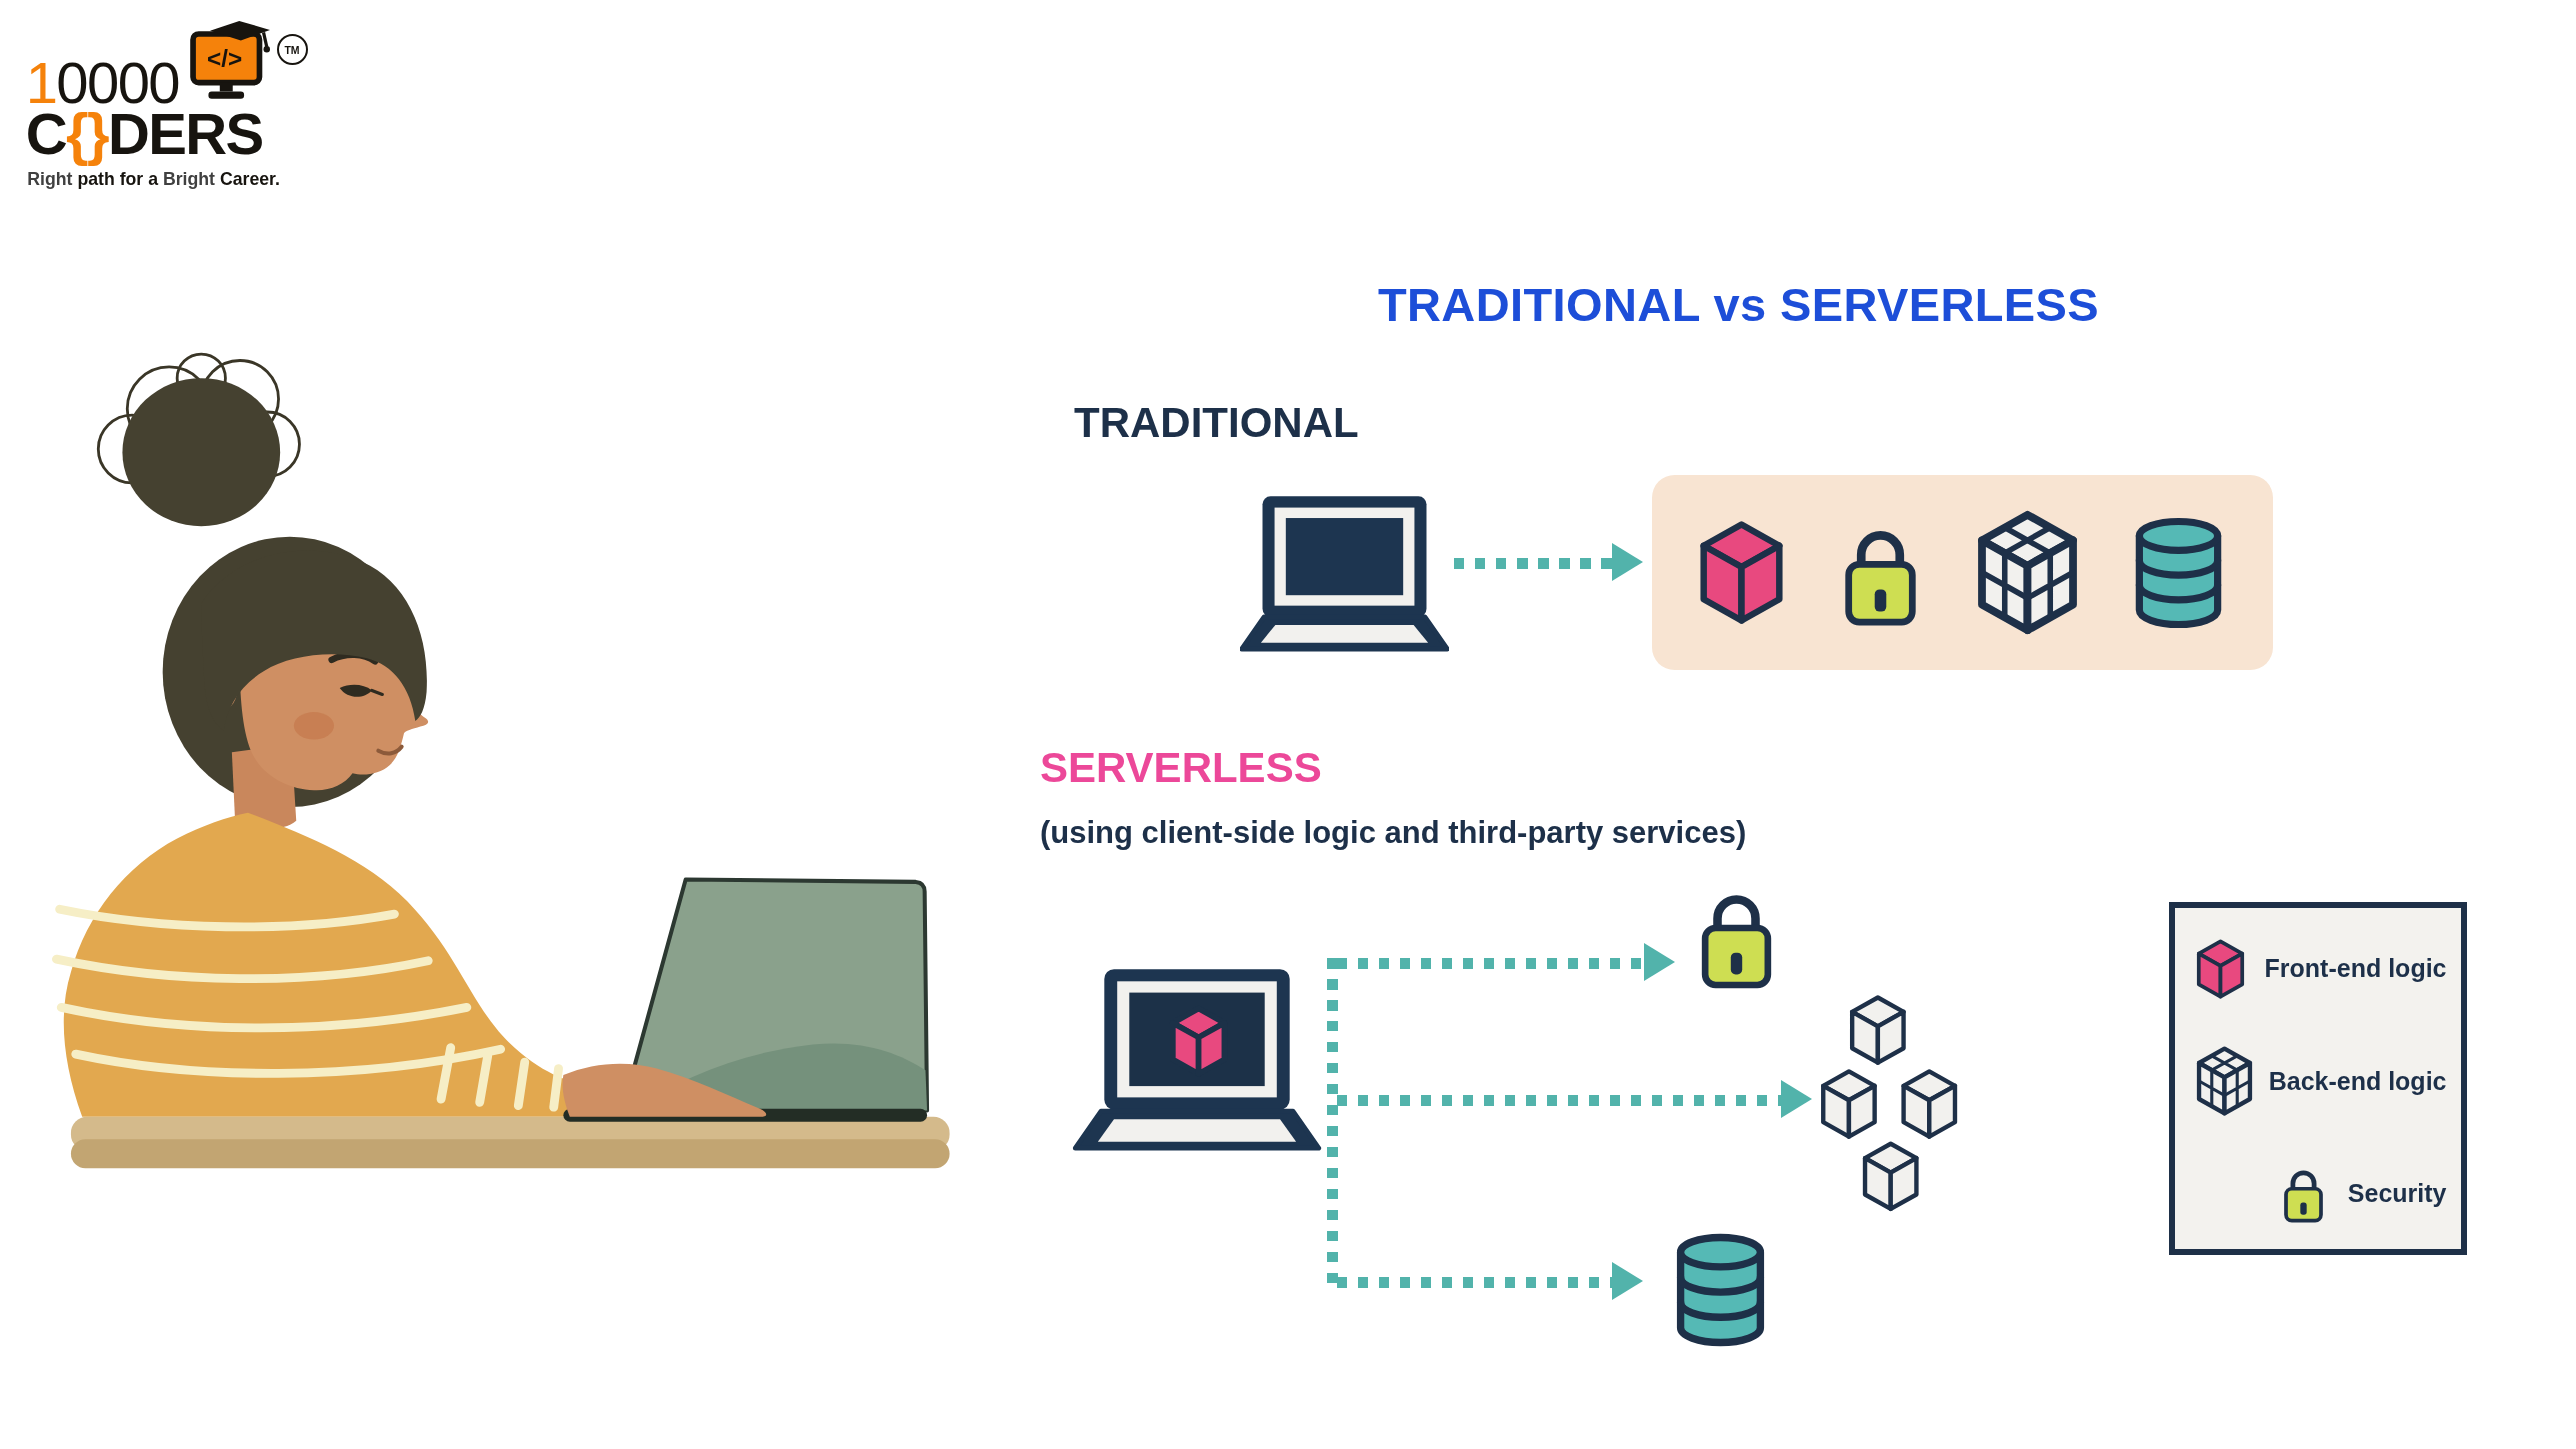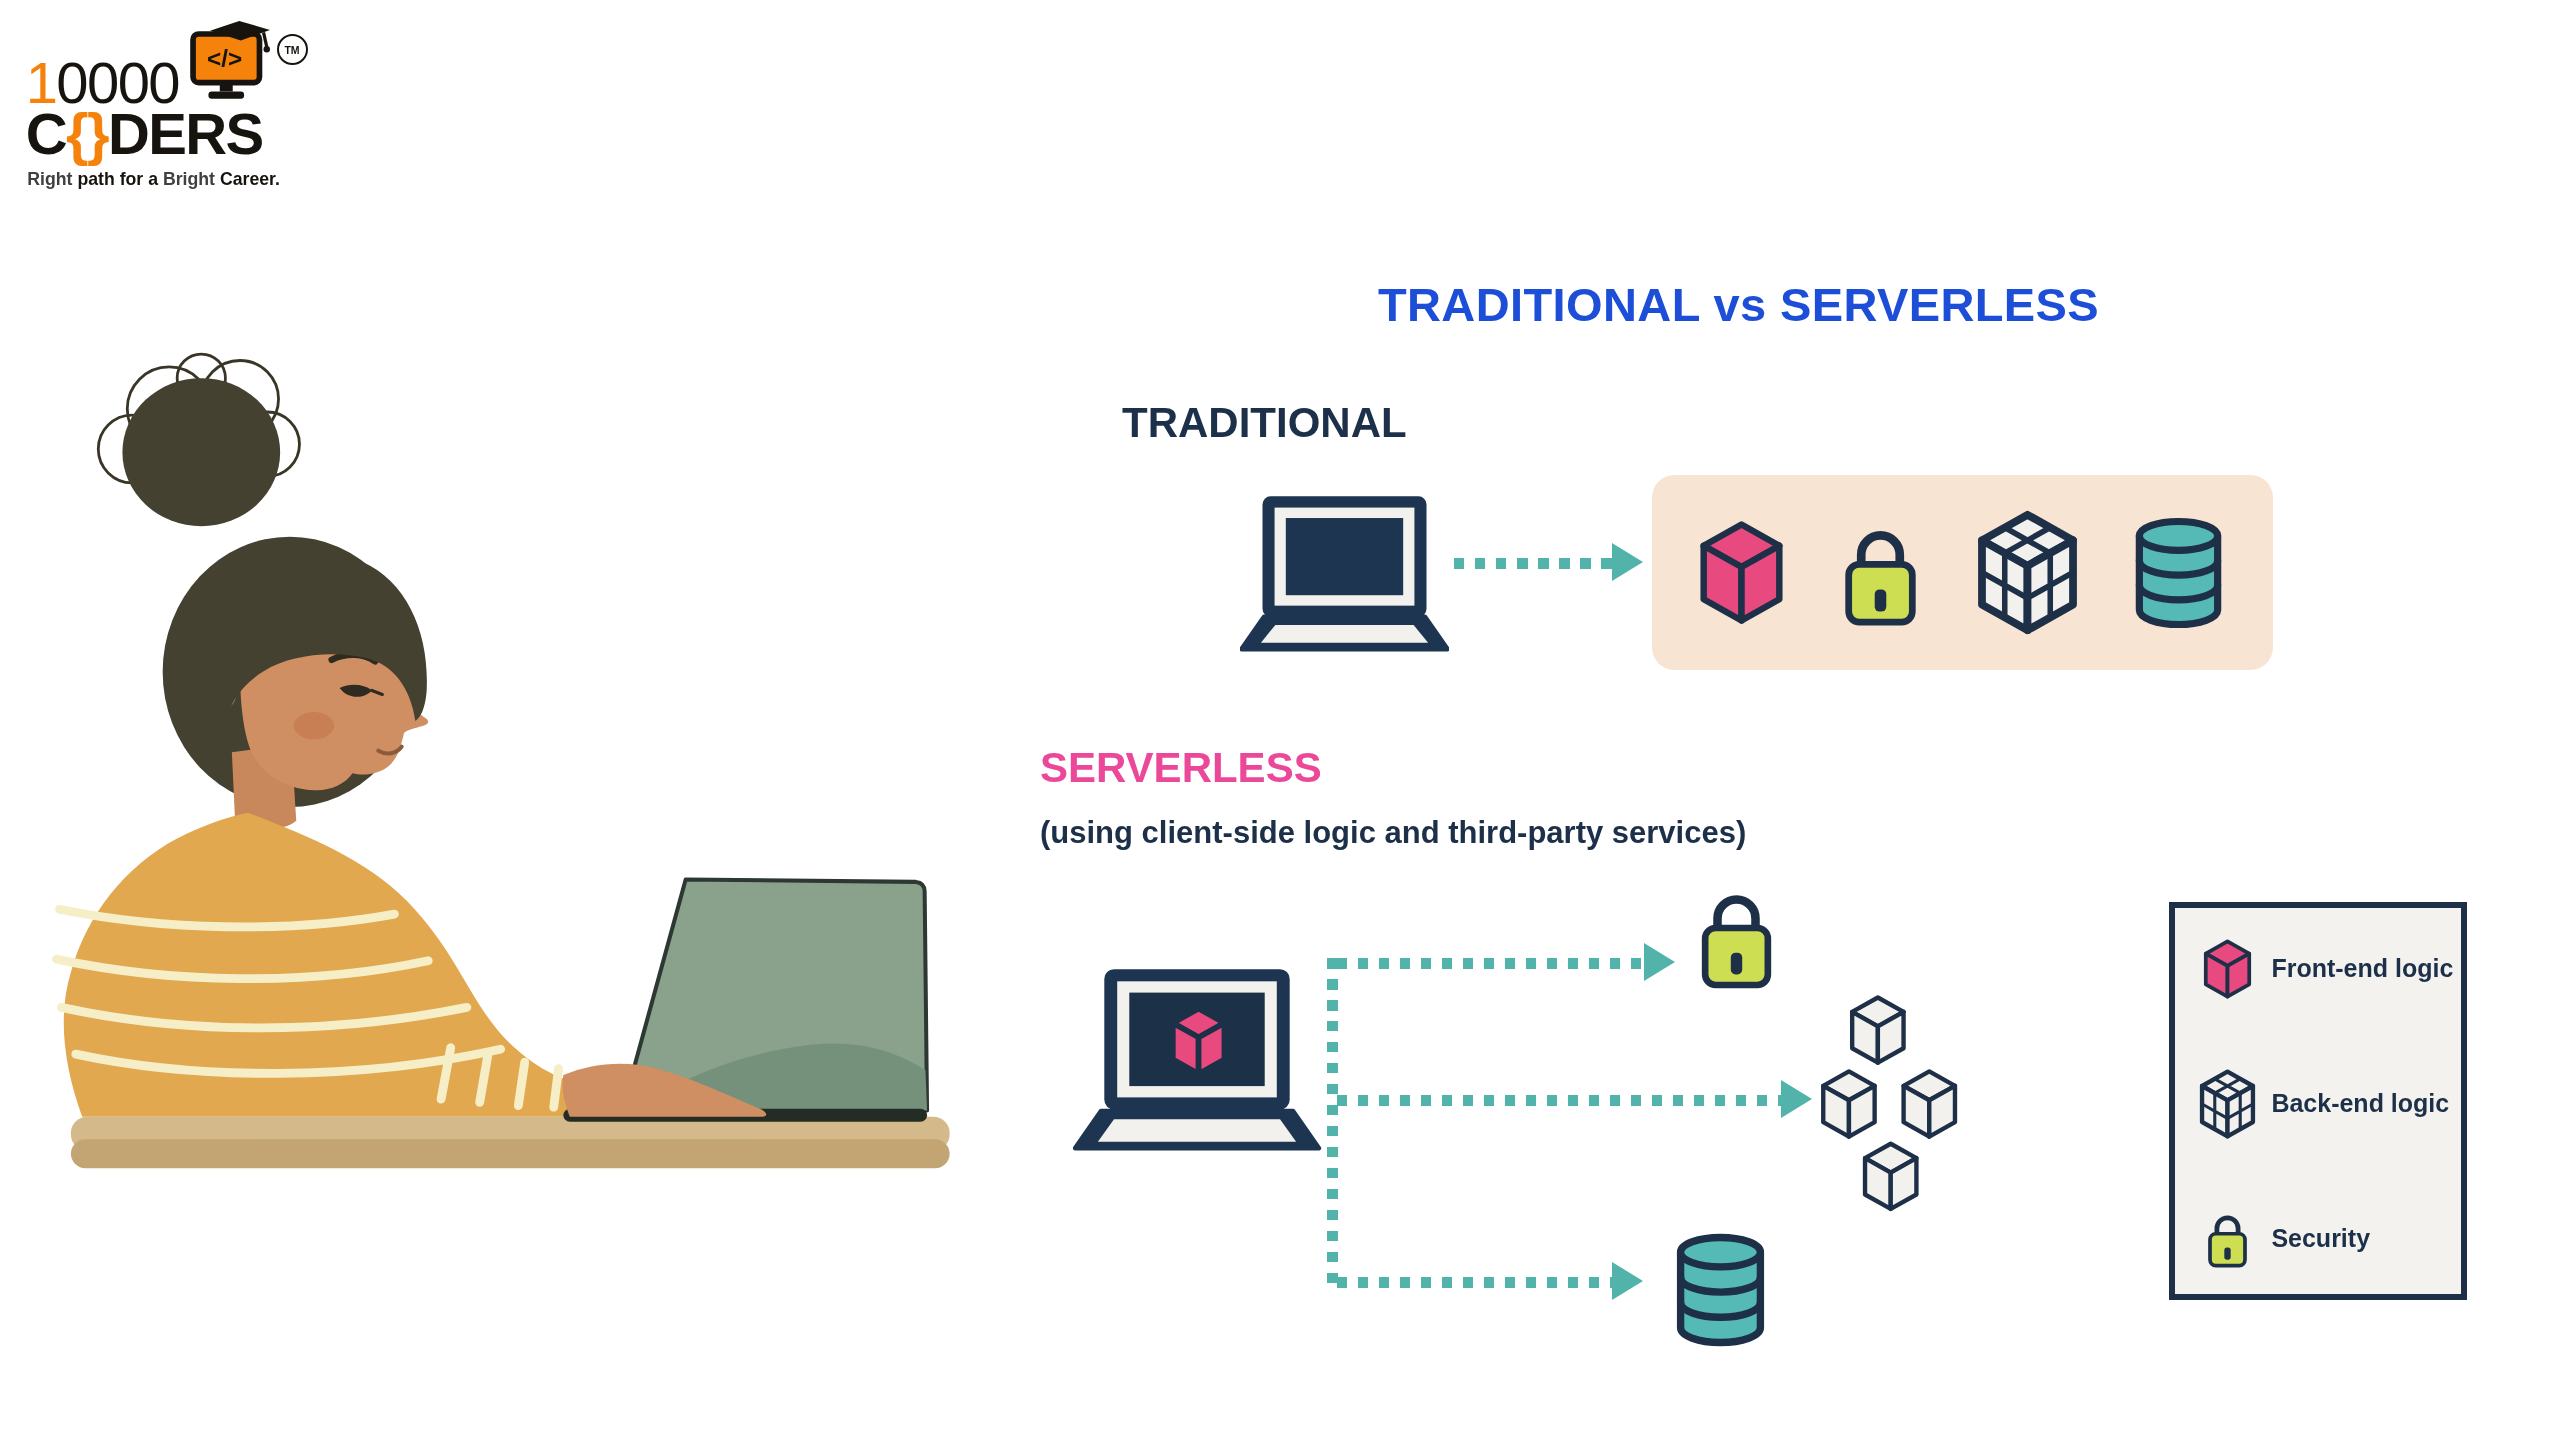--- a/index.html
+++ b/index.html
@@ -16,21 +16,21 @@
   .logo-line2 { position:absolute; left:3.2px; top:87px; font-size:58px; font-weight:700; letter-spacing:-1.6px; color:#17140f; white-space:pre; }
   .logo-line2 .orange { color:#f5820b; }
   .logo-monitor { position:absolute; left:166px; top:8px; width:81px; height:81px; }
   .tm-badge { position:absolute; left:254px; top:21px; width:27px; height:27px; border:2.4px solid #17140f; border-radius:50%;
     font-size:10.5px; font-weight:700; color:#17140f; display:flex; align-items:center; justify-content:center; letter-spacing:0; }
   .logo-tagline { position:absolute; left:4.8px; top:156px; font-size:17.7px; font-weight:700; color:#17140f; white-space:pre; }
   .logo-tagline .orange { color:#404040; }
   
   .main-title { position:absolute; left:1320px; top:277px; width:837px; text-align:center;
     font-size:47px; font-weight:700; letter-spacing:0.4px; color:#1d4ed8; }
-  .trad-label { position:absolute; left:1074px; top:399px; font-size:42px; font-weight:700; color:#1d3049;margin-left:48px; }
+  .trad-label { position:absolute; left:1074px; top:399px; font-size:42px; font-weight:700; color:#1d3049; }
   .srv-label  { position:absolute; left:1040px; top:744px; font-size:42px; font-weight:700; color:#ec4899; }
   .srv-sub    { position:absolute; left:1040px; top:815px; font-size:31px; font-weight:700; color:#1d3049; }
   
   svg.ic { display:block; }
   .cube-use   { fill:currentColor; stroke:#1e3048; stroke-width:7; stroke-linejoin:round; stroke-linecap:round; }
   .pink  { color:#e8497f; }
   .whitecube { color:#f2f1ee; }
   .lockcol { color:#cede52; }
   .dbcol { color:#55b9b5; }
   
@@ -43,22 +43,22 @@
   .dots-v { position:absolute; width:10.5px;
     background-image:repeating-linear-gradient(to bottom,#52b3ab 0 10.5px,transparent 10.5px 21px); }
   .ah { position:absolute; width:0; height:0;
     border-top:19.3px solid transparent; border-bottom:19.3px solid transparent; border-left:31px solid #52b3ab; }
   
   .srv-laptop { position:absolute; left:1072px; top:966px; }
   .srv-lock { position:absolute; left:1689px; top:884px; }
   .srv-cubes { position:absolute; left:1816px; top:992px; }
   .srv-db { position:absolute; left:1668px; top:1227px; }
   
-  .legend { position:absolute; left:2169px; top:902px; width:298px; height:398px; box-sizing:border-box;
-    background:#f3f2ee; border:6.4px solid #1e3048; padding:21px 14.5px 16px 17.7px; display:flex; flex-direction:column; justify-content:space-between; }
+  .legend { position:absolute; left:2169px; top:902px; width:298px; height:353px; box-sizing:border-box;
+    background:#f3f2ee; border:6.4px solid #1e3048; padding:21px 14.5px 16px 17.7px; display:flex; flex-direction:column; justify-content:space-between;align-items:flex-end; }
   .legend-row { display:flex; align-items:center; height:79px; }
   .legend-ic { width:69px; display:flex; justify-content:center; align-items:center; flex:0 0 69px; }
   .legend-lab { font-size:25px; font-weight:700; color:#1d3049; margin-left:9.7px; white-space:nowrap; }
   
   .illustration { position:absolute; left:48px; top:346px; }
 </style>
 </head>
 <body>
 
 <div class="canvas">

